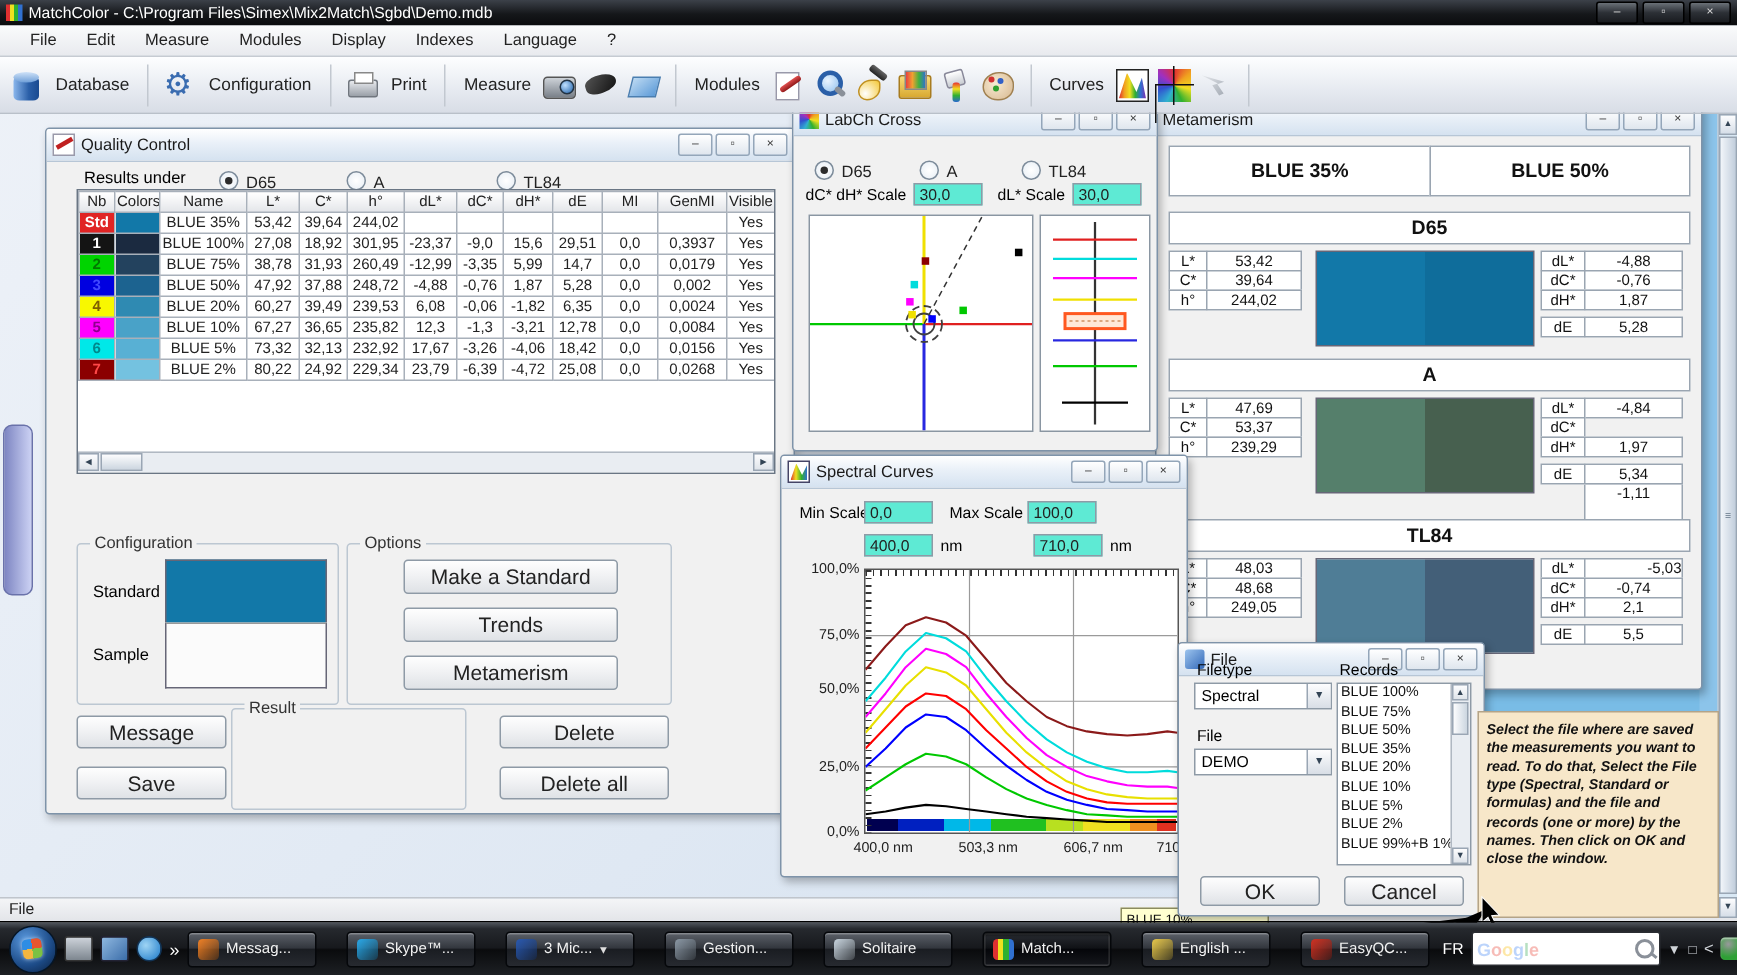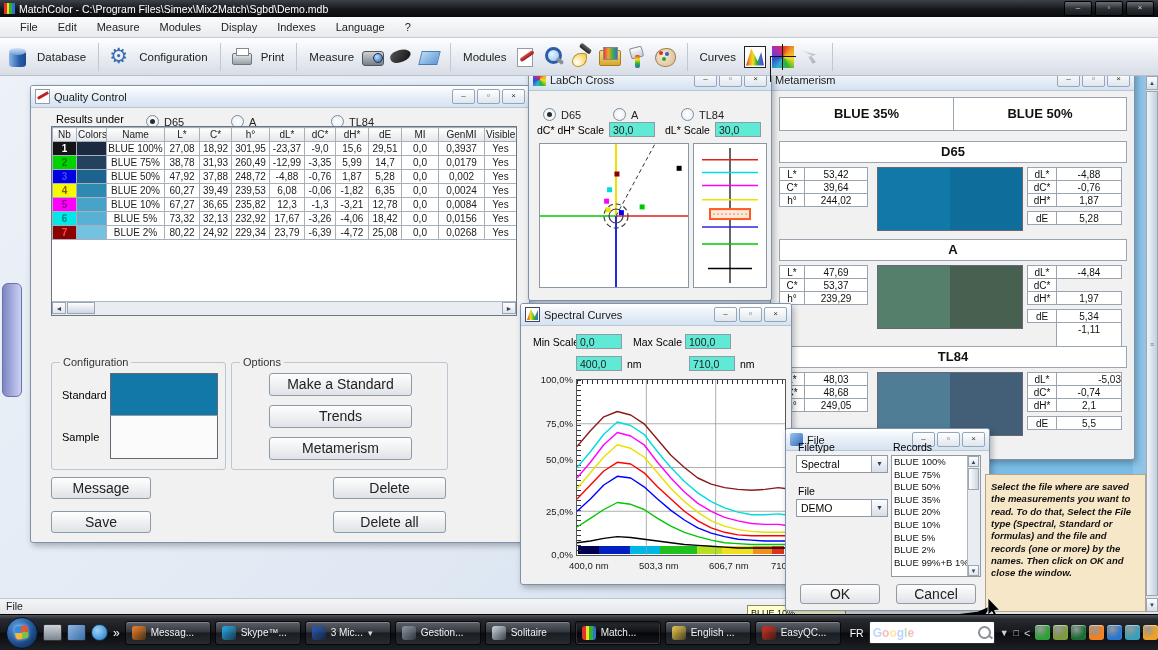--- a/index.html
+++ b/index.html
@@ -227,20 +227,35 @@
               <th>dC*</th>
               <th>dH*</th>
               <th>dE</th>
               <th>MI</th>
               <th>GenMI</th>
               <th>Visible</th>
             </tr>
           </thead>
         <tbody id="qc-tbody">
             <tr>
+              <td style="background: rgb(224, 36, 36); color: rgb(255, 255, 255); font-weight: bold;">Std</td>
+              <td style="background: rgb(18, 120, 168);"></td>
+              <td>BLUE 35%</td>
+              <td>53,42</td>
+              <td>39,64</td>
+              <td>244,02</td>
+              <td></td>
+              <td></td>
+              <td></td>
+              <td></td>
+              <td></td>
+              <td></td>
+              <td>Yes</td>
+            </tr>
+            <tr>
               <td style="background: rgb(20, 20, 20); color: rgb(255, 255, 255); font-weight: bold;">1</td>
               <td style="background: rgb(27, 42, 64);"></td>
               <td>BLUE 100%</td>
               <td>27,08</td>
               <td>18,92</td>
               <td>301,95</td>
               <td>-23,37</td>
               <td>-9,0</td>
               <td>15,6</td>
               <td>29,51</td>
@@ -357,20 +372,23 @@
 
     <div class="group" style="left:200px;top:276px;width:215px;height:106px">
       <span class="glabel">Options</span>
       <div class="btn" style="left:37px;top:10px;width:143px;height:23px;line-height:21px">Make a Standard</div>
       <div class="btn" style="left:37px;top:42px;width:143px;height:23px;line-height:21px">Trends</div>
       <div class="btn" style="left:37px;top:74px;width:143px;height:23px;line-height:21px">Metamerism</div>
     </div>
 
     <div class="btn" style="left:20px;top:391px;width:100px;height:22px;line-height:20px">Message</div>
     <div class="btn" style="left:20px;top:425px;width:100px;height:22px;line-height:20px">Save</div>
+    <div class="group" style="left:123px;top:386px;width:155px;height:66px">
+      <span class="glabel">Result</span>
+    </div>
     <div class="btn" style="left:302px;top:391px;width:113px;height:22px;line-height:20px">Delete</div>
     <div class="btn" style="left:302px;top:425px;width:113px;height:22px;line-height:20px">Delete all</div>
   </div>
 
   <div class="win" id="meta-win" style="left:770px;top:68px;width:365px;height:392px;z-index:20">
     <div class="wtitle">
       <span>Metamerism</span>
       <span class="controls">
         <span class="wbtn">–</span>
         <span class="wbtn">▫</span>
@@ -592,21 +610,21 @@
   <div id="tooltip" class="abs">Select the file where are saved the measurements you want to read. To do that, Select the File type (Spectral, Standard or formulas) and the file and records (one or more) by the names. Then click on OK and close the window.</div>
 
   <div id="statusbar" class="abs"><span>File</span></div>
 
   <div id="taskbar" class="abs">
     <div id="start-orb"></div>
     <span class="ql" style="background:linear-gradient(#cdd3da,#7d868f);border:1px solid #333"></span>
     <span class="ql" style="background:linear-gradient(135deg,#8fb8e0,#3a6ca8);border:1px solid #223"></span>
     <span class="ql" style="background:radial-gradient(circle at 35% 35%,#9ed4f4,#1a78c8);border-radius:50%;width:15px;border:1px solid #135"></span>
     <span class="tkglyph" style="font-size:12px;color:#fff">»</span>
-    <span id="tk-buttons" style="display:flex;gap:4px">
+    <span id="tk-buttons" style="display:flex;gap:20px">
         <div class="tkbtn">
           <span class="tkicon" style="background: linear-gradient(135deg, rgb(240, 128, 36), rgba(0, 0, 0, 0.35) 130%);"></span>
           <span>Messag...</span>
         </div>
         <div class="tkbtn">
           <span class="tkicon" style="background: linear-gradient(135deg, rgb(40, 168, 232), rgba(0, 0, 0, 0.35) 130%);"></span>
           <span>Skype™...</span>
         </div>
         <div class="tkbtn">
           <span class="tkicon" style="background: linear-gradient(135deg, rgb(40, 88, 176), rgba(0, 0, 0, 0.35) 130%);"></span>

